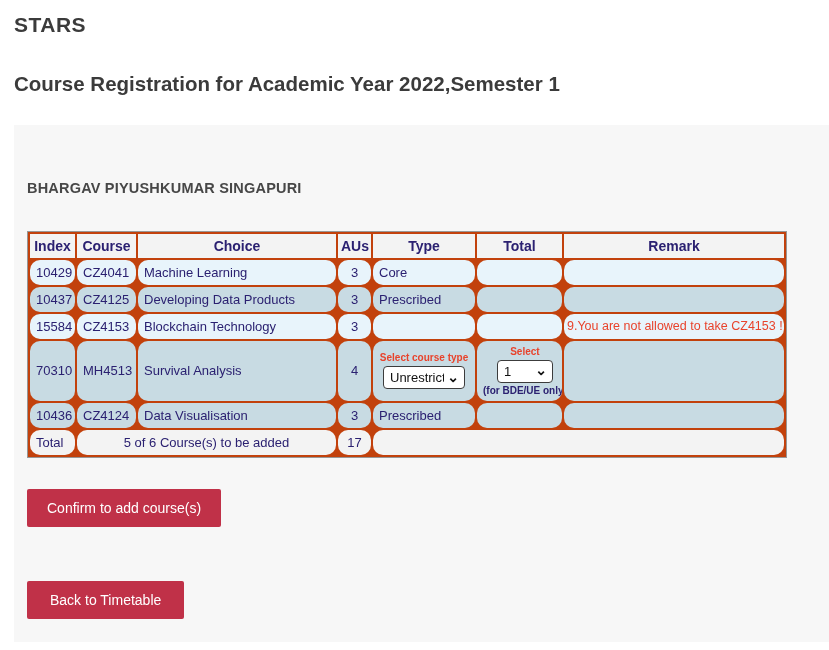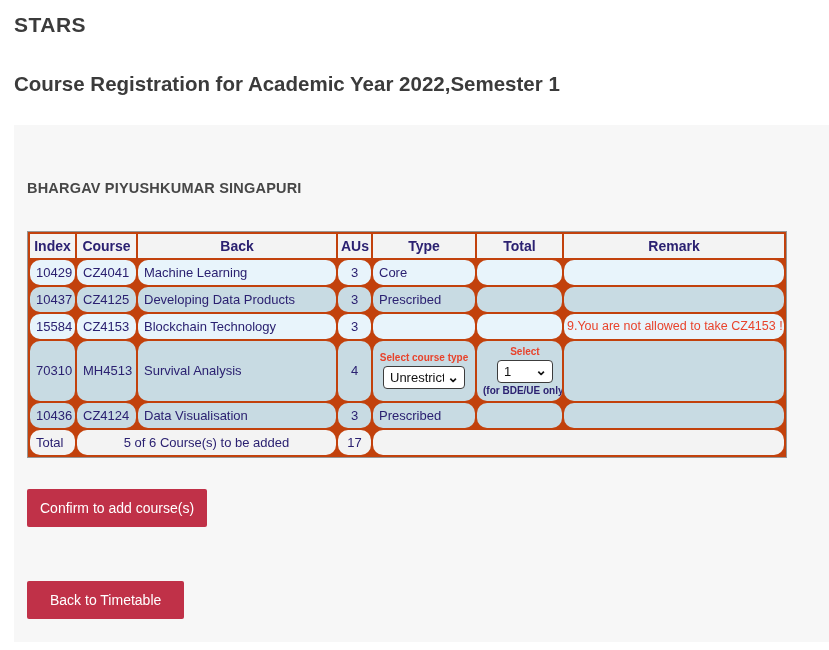--- a/index.html
+++ b/index.html
@@ -101,21 +101,21 @@
     margin-top: 2px; white-space: nowrap;
   }
   .btn {
     display: block;
     border: none; border-radius: 2px;
     background: #c03148; color: #ffffff;
     font-family: "Liberation Sans", sans-serif;
     font-size: 14px;
     cursor: pointer;
   }
-  .btn-confirm { margin-top: 31px; padding: 11px 13px; }
+  .btn-confirm { margin-top: 31px; padding: 11px 20px; }
   .btn-back    { margin-top: 54px; padding: 11px 23px; }
 </style>
 </head>
 <body>
 
 <main>
   <h1 class="app-title">STARS</h1>
   <h2 class="page-heading">Course Registration for Academic Year 2022,Semester 1</h2>
 
   <section class="panel">
@@ -128,21 +128,21 @@
           <col class="c-title">
           <col class="c-aus">
         <col class="c-type">
           <col class="c-choice">
           <col class="c-remark">
       </colgroup>
       <thead>
         <tr>
           <th>Index</th>
           <th>Course</th>
-          <th>Back</th>
+          <th>Choice</th>
           <th>AUs</th>
           <th>Type</th>
           <th>Total</th>
           <th>Remark</th>
         </tr>
       </thead>
       <tbody>
         <tr class="light">
           <td class="cell-index">10429</td>
           <td class="cell-course">CZ4041</td>

